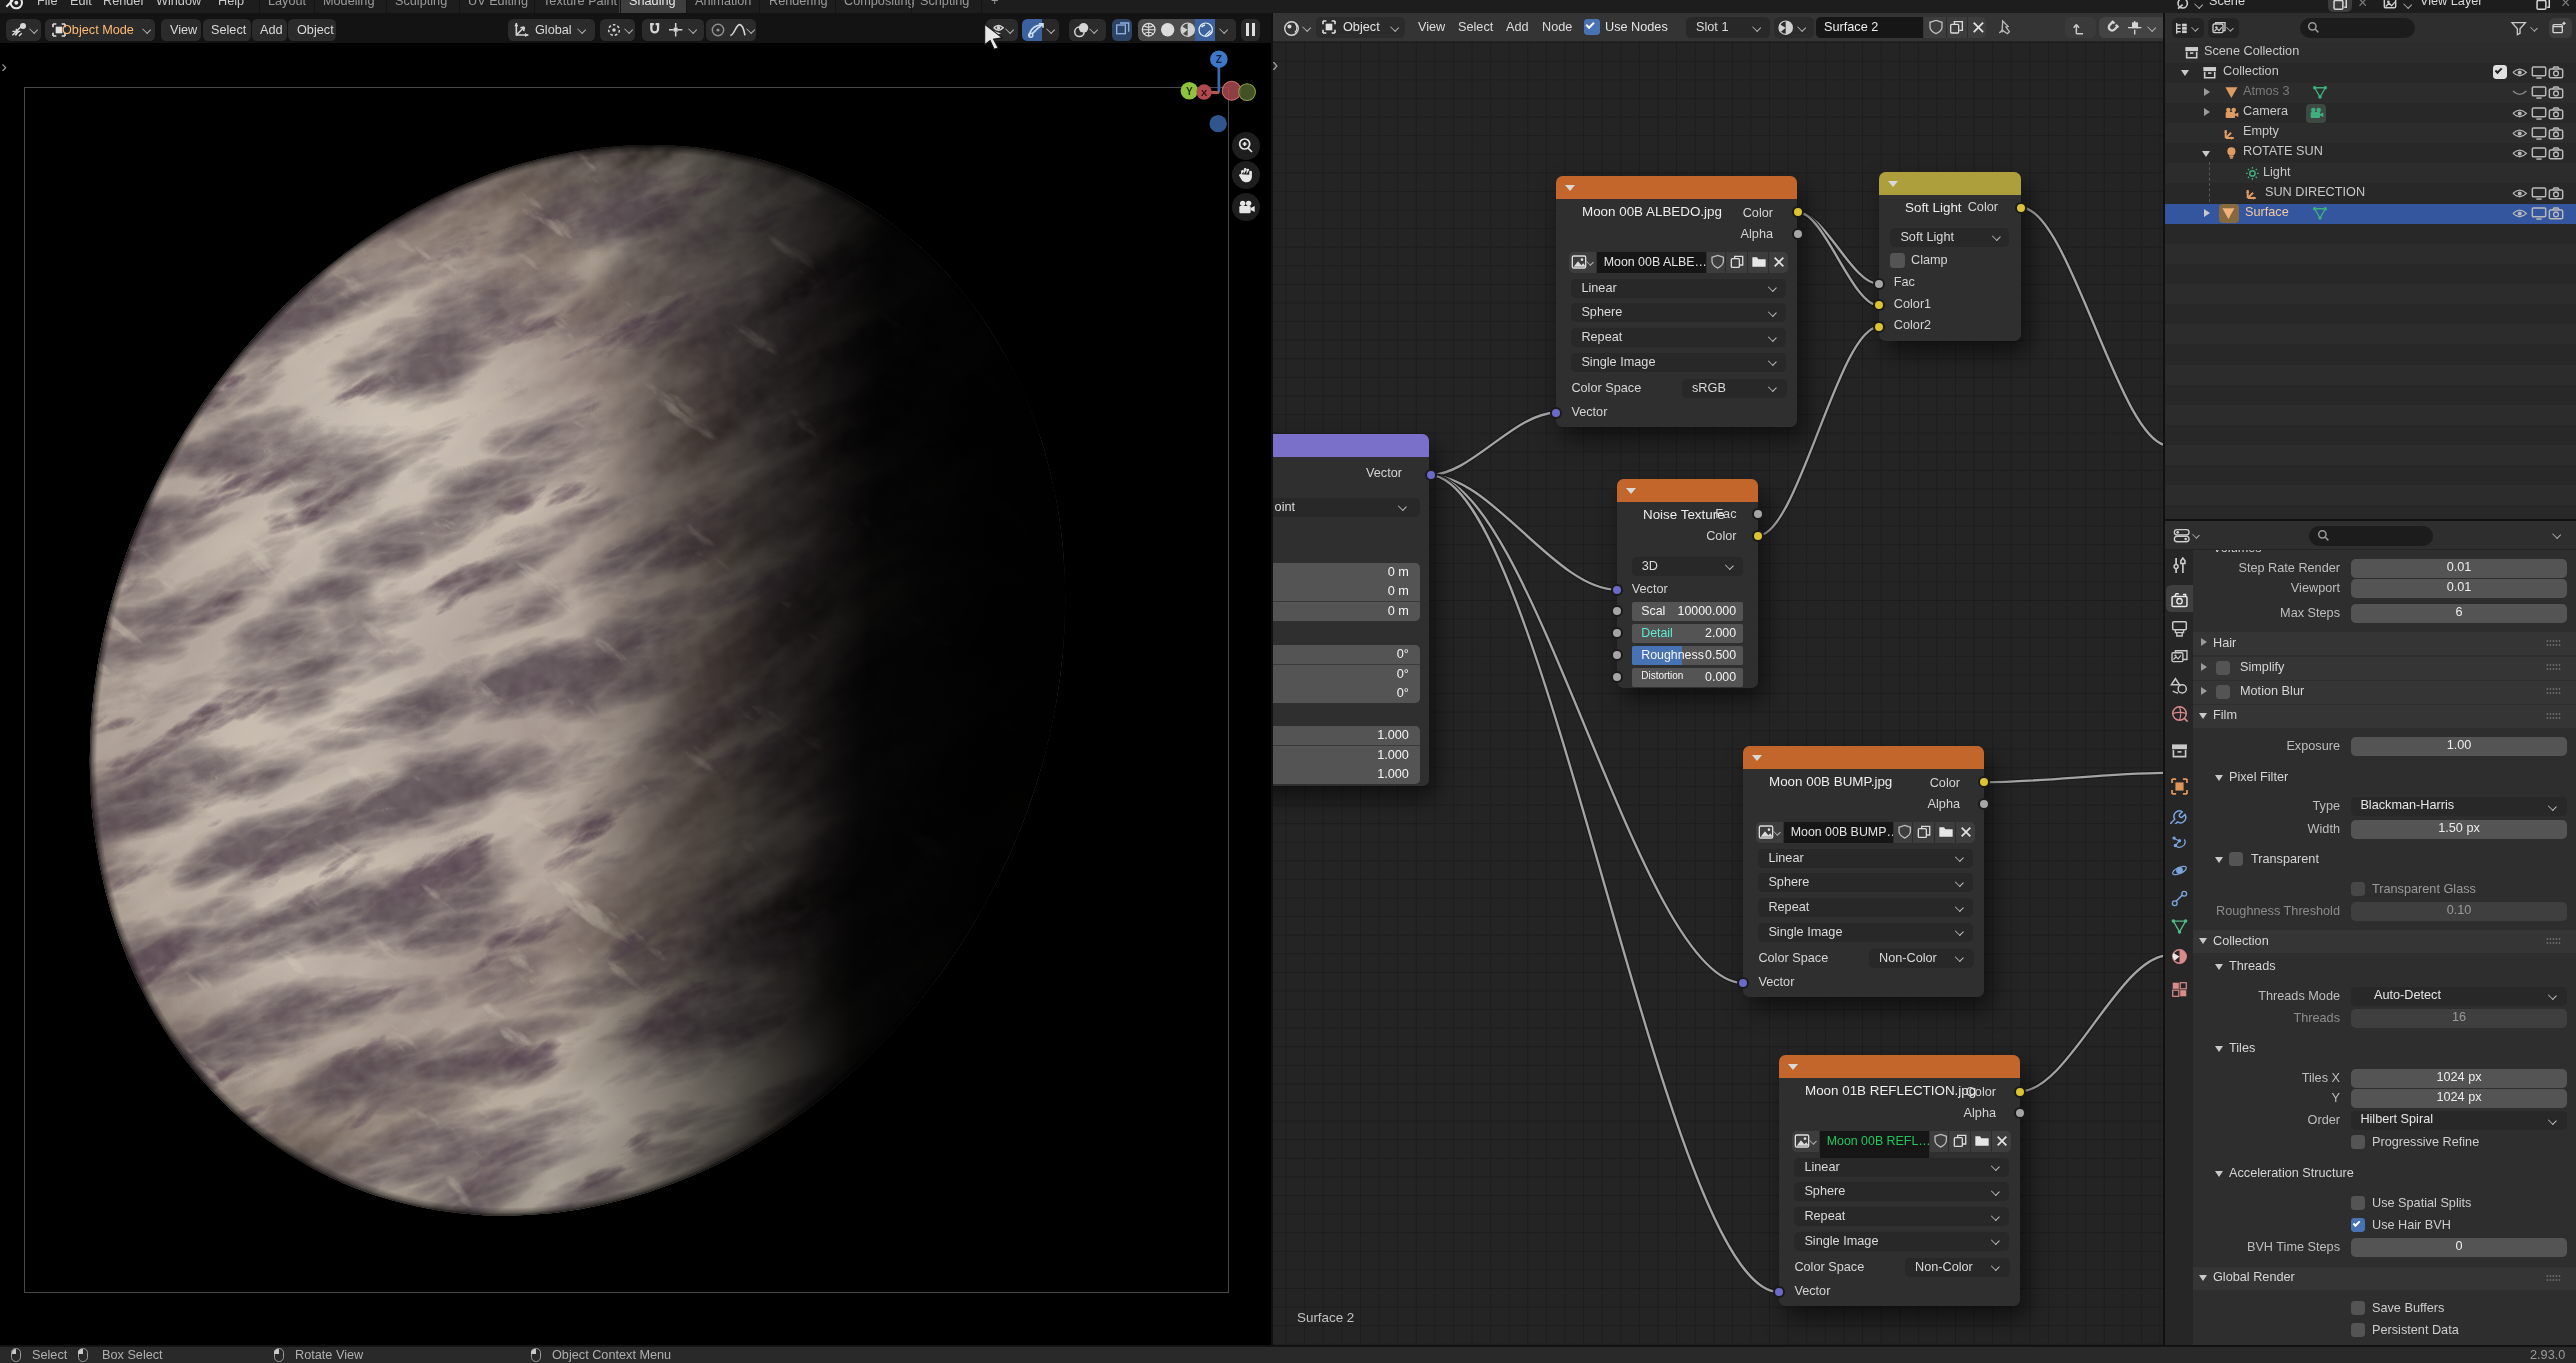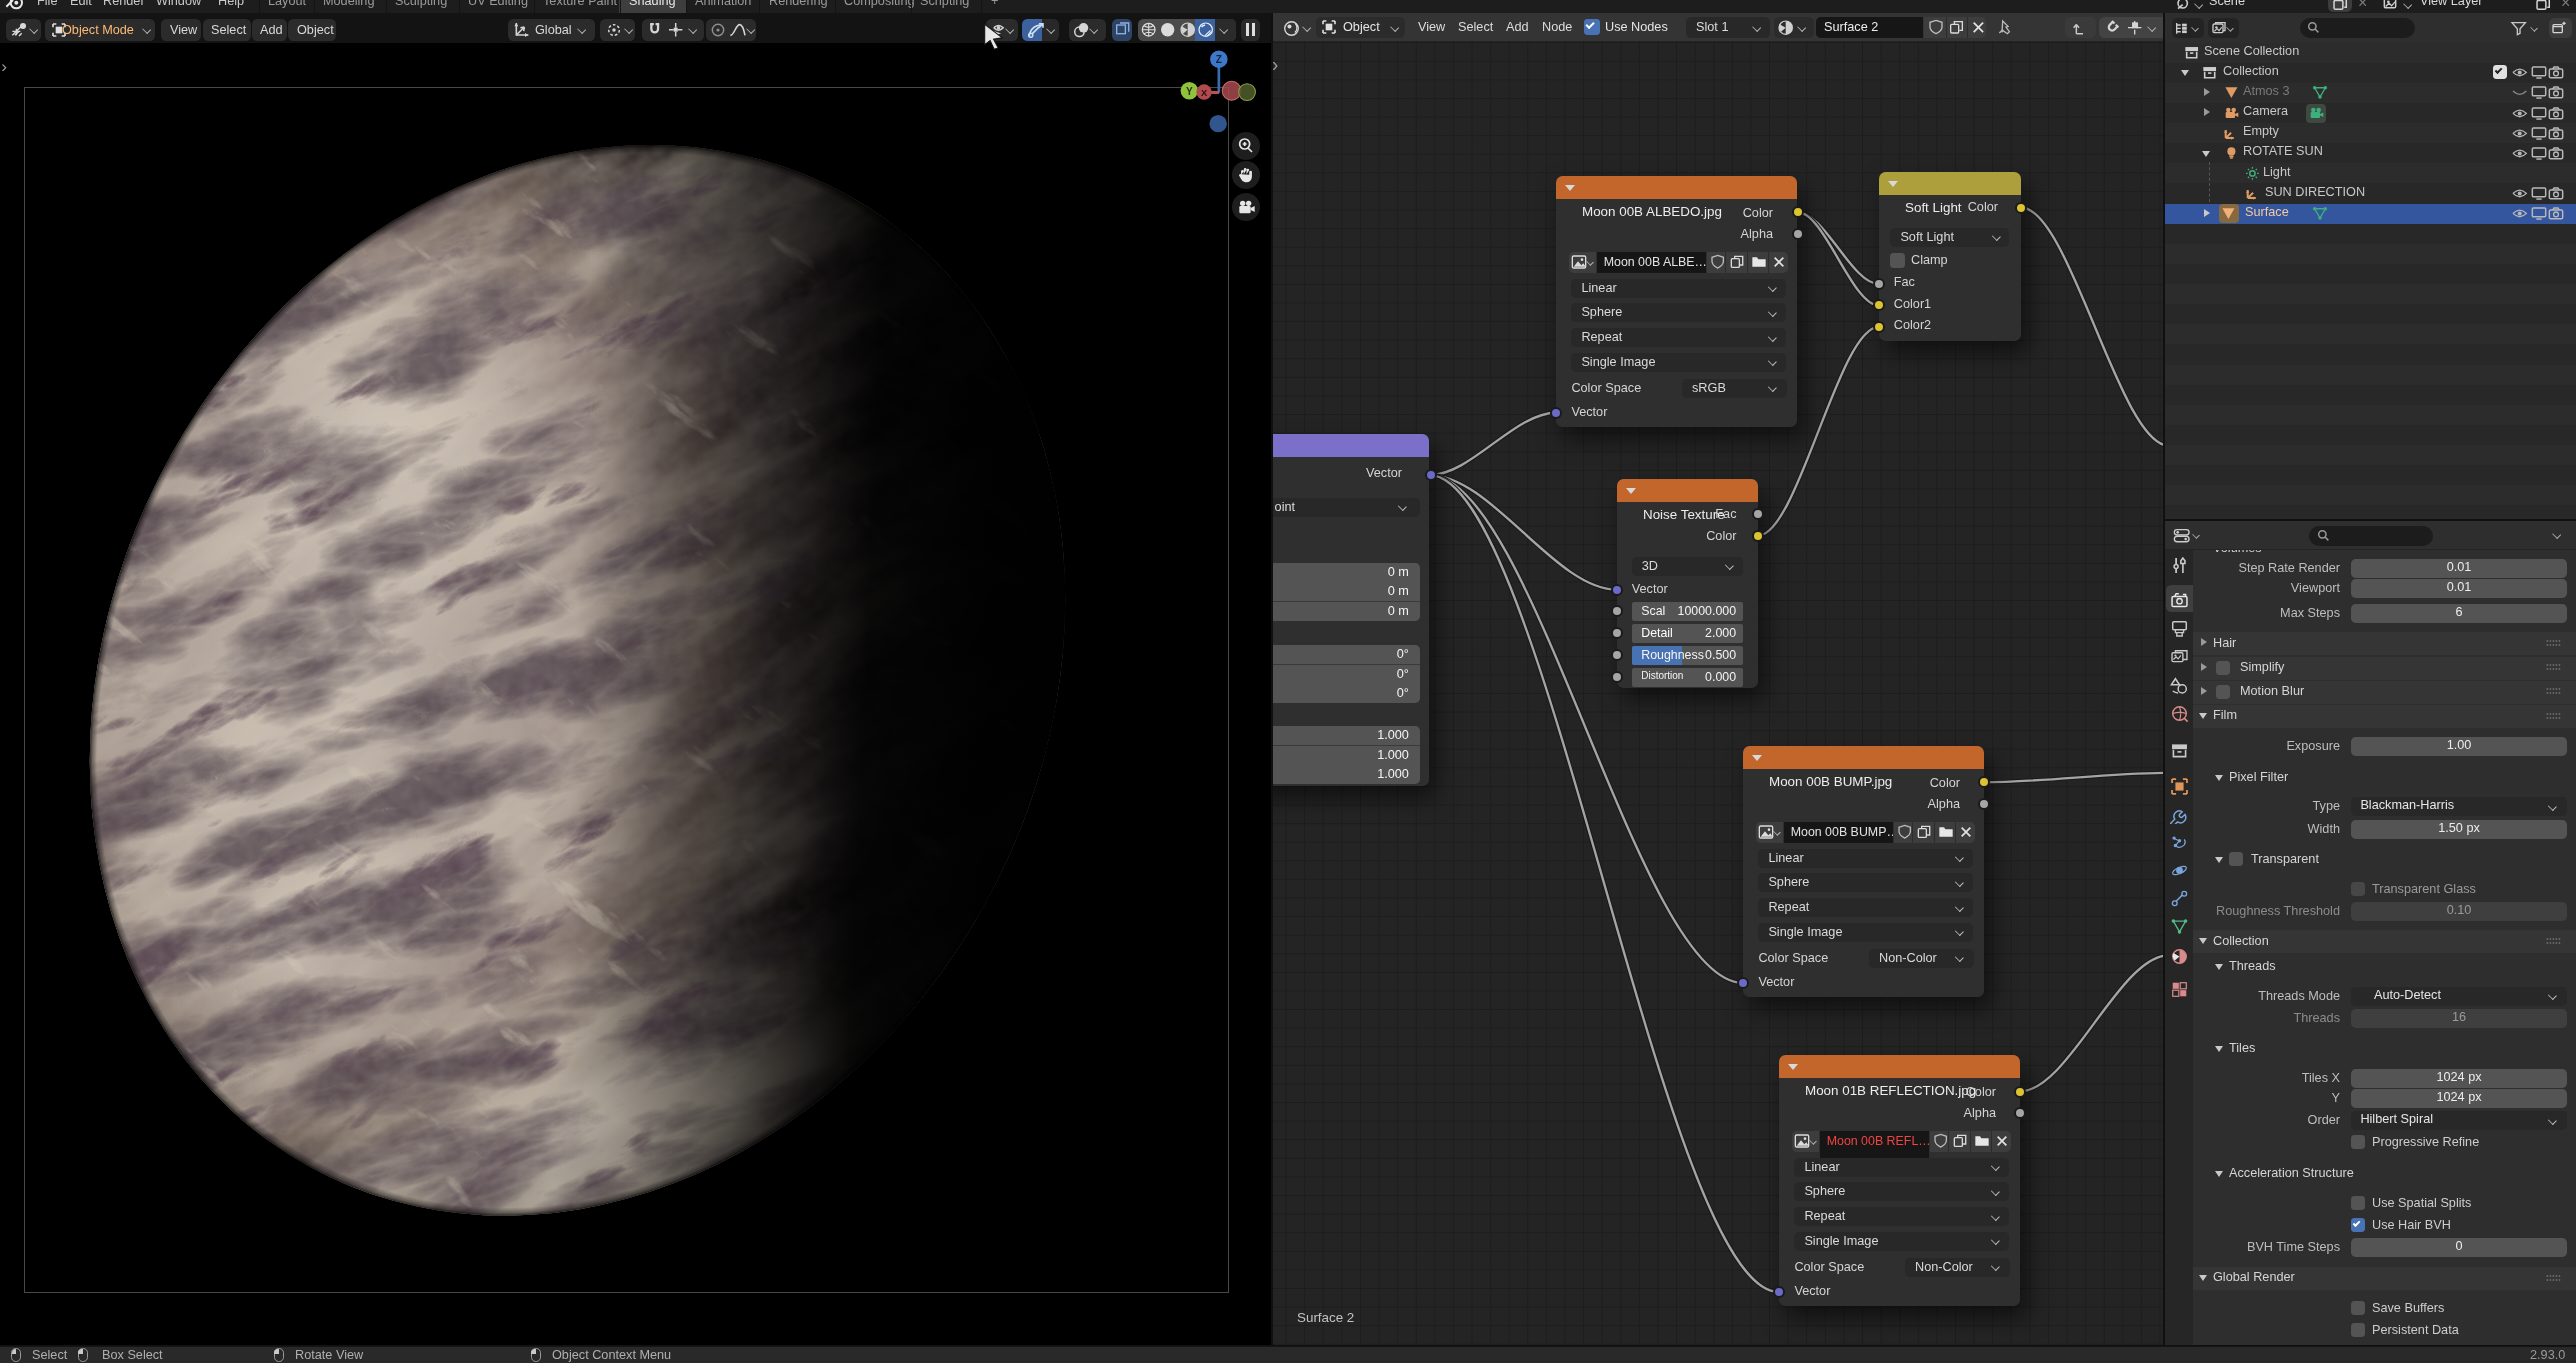--- a/index.html
+++ b/index.html
@@ -498,21 +498,21 @@
         </div>
         <span class="nlabel" style="right:24px;top:29.5px">Color</span>
         <span class="nlabel" style="right:24px;top:51px">Alpha</span>
         <div class="abs" style="left:12.7px;top:76px;width:27px;height:21px;background:#3d3d3d;border-radius:4.7px 0 0 4.7px"></div>
         <svg class="abs" style="left:15.4px;top:78px" width="16" height="16" viewBox="0 0 24 24">
           <rect x="2" y="3" width="20" height="18" rx="2" fill="none" stroke="#dcdcdc" stroke-width="2"></rect>
           <circle cx="16.5" cy="8.5" r="2" fill="#dcdcdc"></circle>
           <path d="M4 19 l6.5 -8 5 6 3 -3 3.5 5z" fill="#dcdcdc"></path>
         </svg>
         <i class="cv" style="left:31px;top:83px;width:6px;height:6px;border-width:0 1.5px 1.5px 0;border-color:#b5b5b5"></i>
-        <div class="abs" style="left:41px;top:76px;width:109px;height:39px;background:#161616;border-radius:0;color:#ef4444;overflow:hidden">
+        <div class="abs" style="left:41px;top:76px;width:109px;height:39px;background:#161616;border-radius:0;color:#22c55e;overflow:hidden">
           <span style="position:absolute;left:6.7px;top:2.7px;white-space:nowrap;font-size:12.4px">Moon 00B REFL…</span>
         </div>
         <div class="abs" style="left:151px;top:76px;width:81px;height:21px;background:#3d3d3d;border-radius:0 4.7px 4.7px 0"></div>
         <div class="abs" style="left:169px;top:76px;width:1.3px;height:21px;background:#2c2c2c"></div>
         <div class="abs" style="left:191px;top:76px;width:1.3px;height:21px;background:#2c2c2c"></div>
         <div class="abs" style="left:212px;top:76px;width:1.3px;height:21px;background:#2c2c2c"></div>
         <svg class="abs" style="left:0px;top:0" width="0" height="0"></svg>
         <svg class="abs" style="left:154px;top:78px" width="15.4" height="15.4" viewBox="0 0 23 23">
           <path d="M11.5 2 L20 5 v6 c0 5 -4 8 -8.5 10 C7 19 3 16 3 11 V5 Z" fill="none" stroke="#b9b9b9" stroke-width="2"></path>
         </svg>
@@ -582,21 +582,21 @@
 <div class="ndrop" style="left:14.8px;top:78px;width:111px;height:19px">
           <span class="lb">3D</span>
         </div>
 <i class="cv" style="left:109px;top:83px;width:6.7px;height:6.7px;border-width:0 1.6px 1.6px 0;border-color:#c0c0c0"></i>
 <span class="nlabel" style="left:14.8px;top:103px">Vector</span>
 <div class="nfield" style="left:14.8px;top:123px;width:111px;height:19px">
 <span class="abs" style="left:9.4px;top:2px;color:#f4f4f4;font-size:12.4px">Scal</span>
           <span class="abs" style="right:6.7px;top:2px;color:#f4f4f4;font-size:12.4px">10000.000</span>
         </div>
 <div class="nfield" style="left:14.8px;top:145px;width:111px;height:19px">
-<span class="abs" style="left:9.4px;top:2px;color:#ffffff;font-size:12.4px">Detail</span>
+<span class="abs" style="left:9.4px;top:2px;color:#5eead4;font-size:12.4px">Detail</span>
           <span class="abs" style="right:6.7px;top:2px;color:#f4f4f4;font-size:12.4px">2.000</span>
         </div>
 <div class="nfield" style="left:14.8px;top:167px;width:111px;height:19px">
 <div class="abs" style="left:0;top:0;width:50px;height:19px;background:#4772b3"></div>
 <span class="abs" style="left:9.4px;top:2px;color:#f4f4f4;font-size:12.4px">Roughness</span>
           <span class="abs" style="right:6.7px;top:2px;color:#f4f4f4;font-size:12.4px">0.500</span>
         </div>
 <div class="nfield" style="left:14.8px;top:189px;width:111px;height:19px">
 <span class="abs" style="left:9.4px;top:2px;color:#f4f4f4;font-size:10px">Distortion</span>
           <span class="abs" style="right:6.7px;top:2px;color:#f4f4f4;font-size:12.4px">0.000</span>

